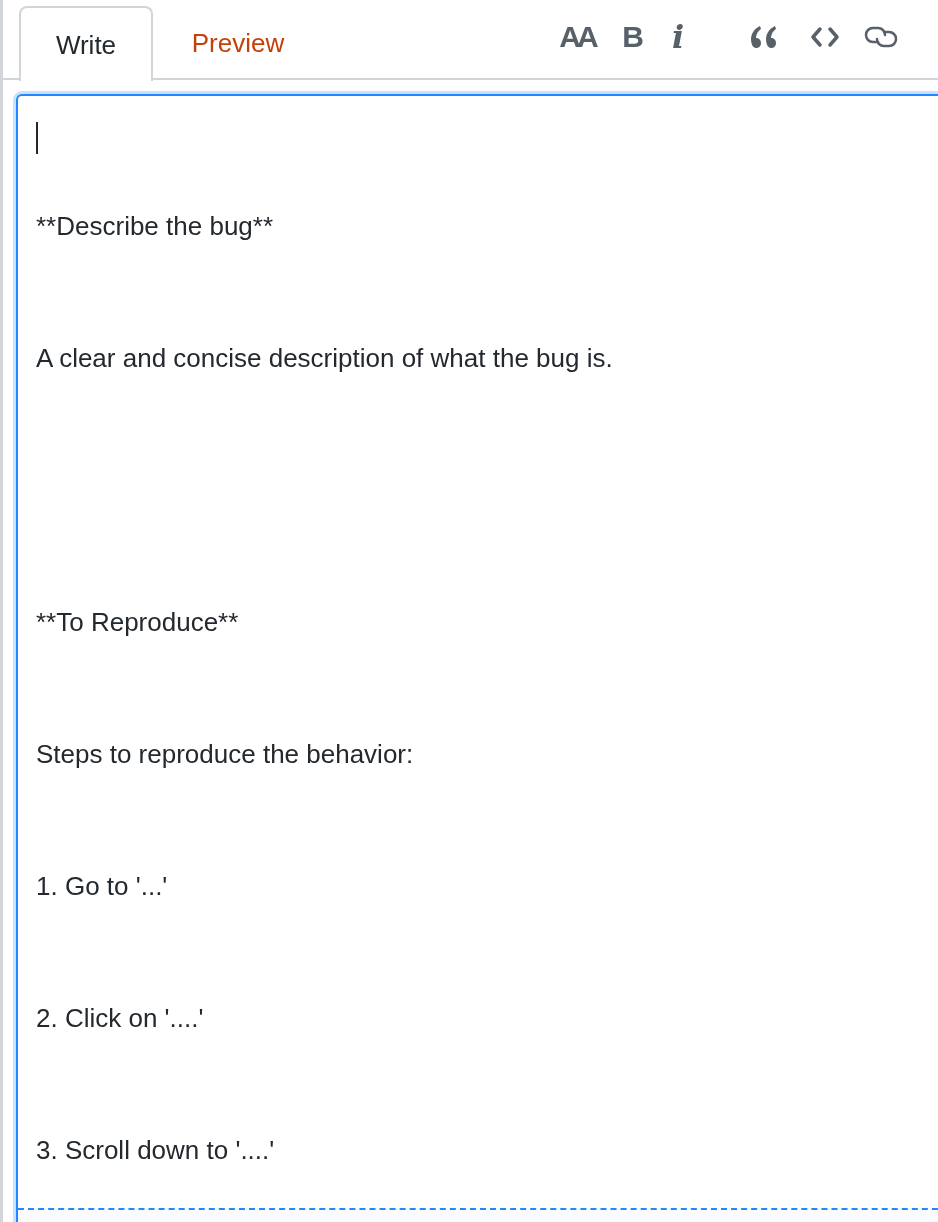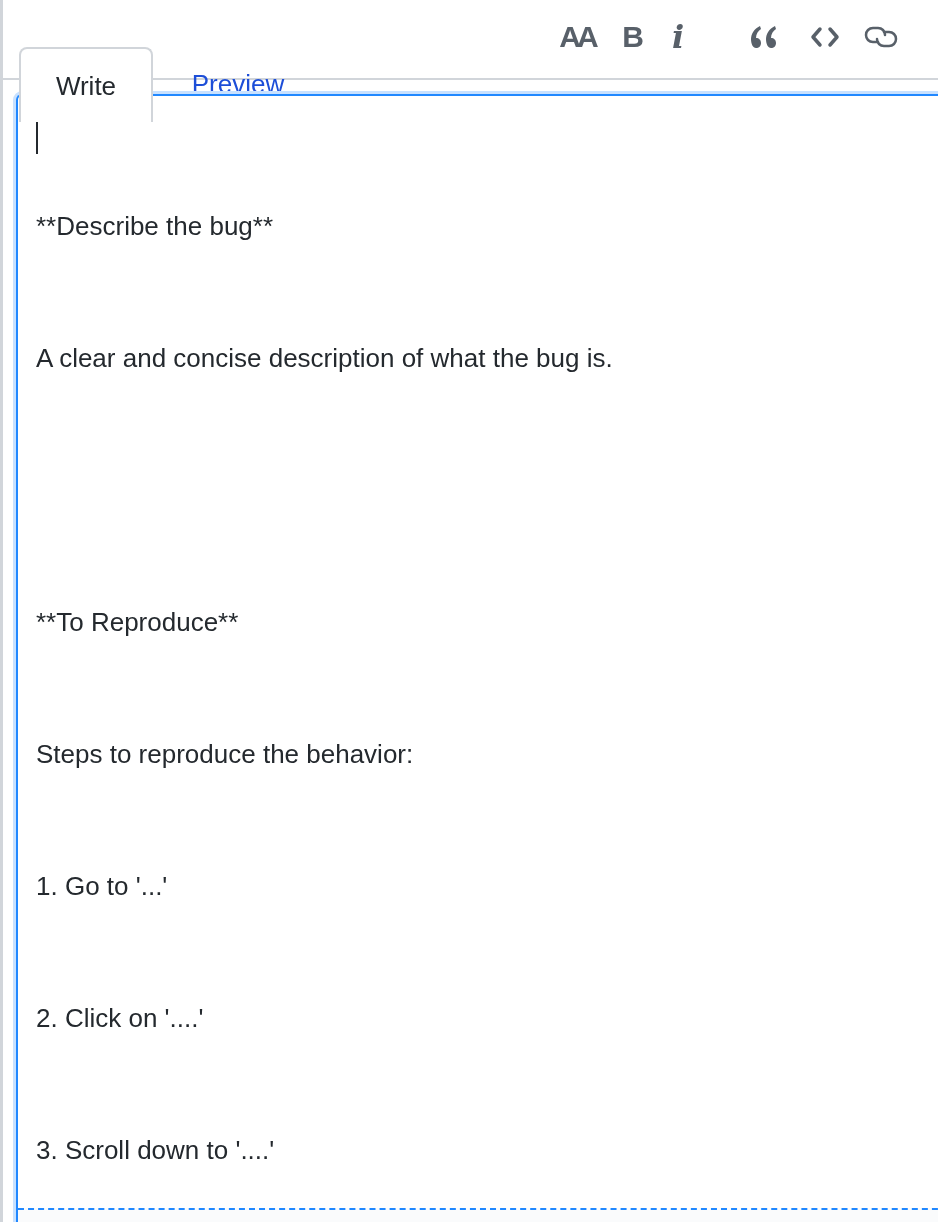--- a/index.html
+++ b/index.html
@@ -4,23 +4,23 @@
 <style>
   * { box-sizing: border-box; margin: 0; padding: 0; }
   html, body { width: 938px; height: 1222px; overflow: hidden; background: #ffffff; }
   body { font-family: "Liberation Sans", "DejaVu Sans", sans-serif; color: #24292e; position: relative; }
 
   .left-rail { position: absolute; left: 0; top: 0; width: 3px; height: 1222px; background: #d1d5da; }
 
   .tabbar { position: absolute; left: 3px; top: 0; width: 935px; height: 79px; }
   .tabbar-line { position: absolute; left: 0; top: 78px; width: 935px; height: 2px; background: #d1d5da; }
 
-  .tab { position: absolute; top: 6px; height: 74px; font-size: 26px; line-height: 74px; text-align: center; cursor: pointer; margin-top: 41px; }
+  .tab { position: absolute; top: 6px; height: 74px; font-size: 26px; line-height: 74px; text-align: center; cursor: pointer; }
   .tab-write { left: 16px; width: 134px; background: #ffffff; border: 2px solid #d1d5da; border-bottom: none; border-radius: 8px 8px 0 0; color: #24292e; z-index: 2; height: 75px; }
-  .tab-preview { left: 160px; width: 150px; color: #1d4ed8; }
+  .tab-preview { left: 160px; width: 150px; color: #c2410c; }
 
   .toolbar { position: absolute; top: 14px; left: 550px; height: 46px; }
   .tool { position: absolute; top: 0; height: 46px; color: #586069; display: flex; align-items: center; justify-content: center; cursor: pointer; }
   .tool svg { display: block; }
   .t-heading { left: 4px; width: 40px; font-weight: bold; font-size: 30px; letter-spacing: -4px; text-align: center; }
   .t-bold { left: 66px; width: 28px; font-weight: bold; font-size: 30px; }
   .t-italic { left: 114px; width: 22px; font-style: italic; font-weight: bold; font-size: 32px; font-family: "DejaVu Serif", serif; }
   .t-quote { left: 192px; width: 36px; }
   .t-code { left: 254px; width: 36px; }
   .t-link { left: 310px; width: 36px; }

